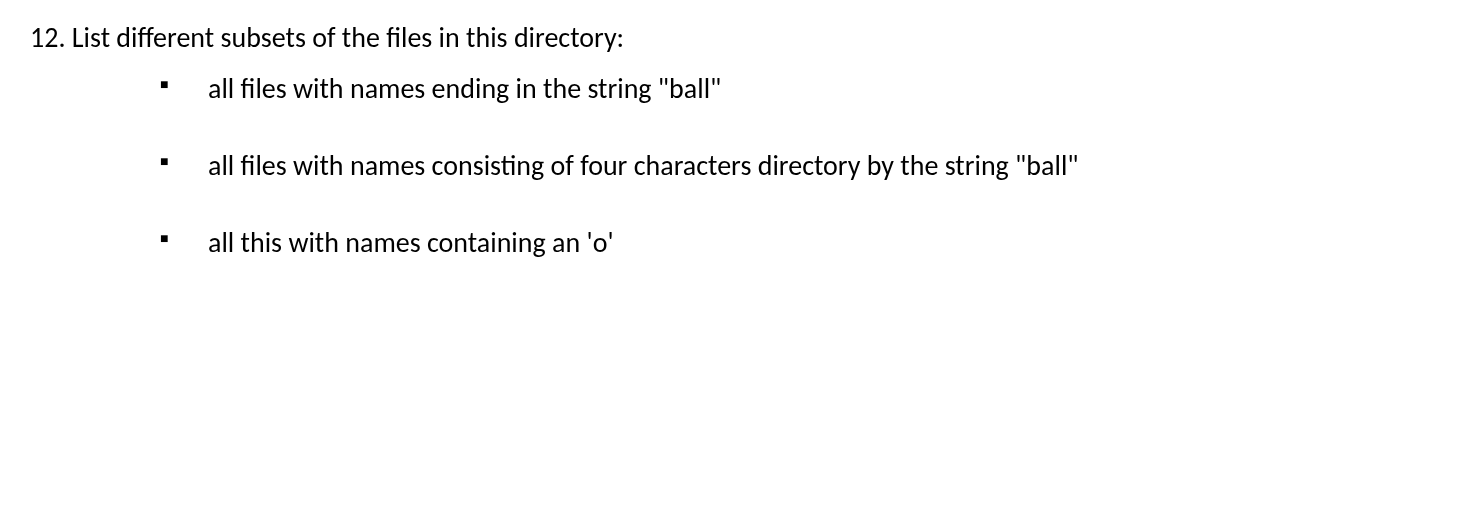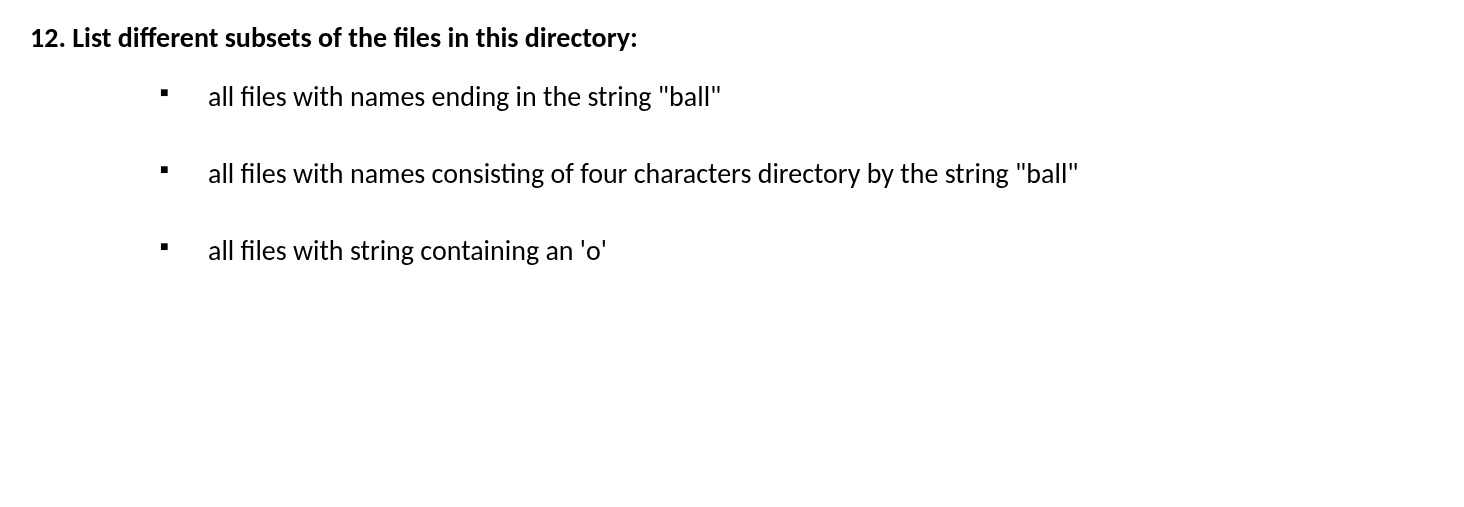--- a/index.html
+++ b/index.html
@@ -6,22 +6,21 @@
       font-family: Calibri, "Segoe UI", Arial, sans-serif;
       font-size: 28px;
       color: #000;
       background: #fff;
       margin: 0;
       padding: 20px 30px;
       width: 1464px;
       box-sizing: border-box;
     }
     .question-line {
-      margin-bottom: 22px;
-      font-weight: bold;
+      margin-bottom: 14px;
     }
     .question-number {
       display: inline;
     }
     .bullet-list {
       list-style: none;
       padding: 0;
       margin: 0 0 0 130px;
     }
     .bullet-item {
@@ -46,14 +45,14 @@
 <body>
 
 <div class="question-line">
   <span class="question-number">12.</span>
   <span>List different subsets of the files in this directory:</span>
 </div>
 
 <ul class="bullet-list">
   <li class="bullet-item">all files with names ending in the string "ball"</li>
   <li class="bullet-item">all files with names consisting of four characters directory by the string "ball"</li>
-  <li class="bullet-item">all files with string containing an 'o'</li>
+  <li class="bullet-item">all this with names containing an 'o'</li>
 </ul>
 
 </body></html>

